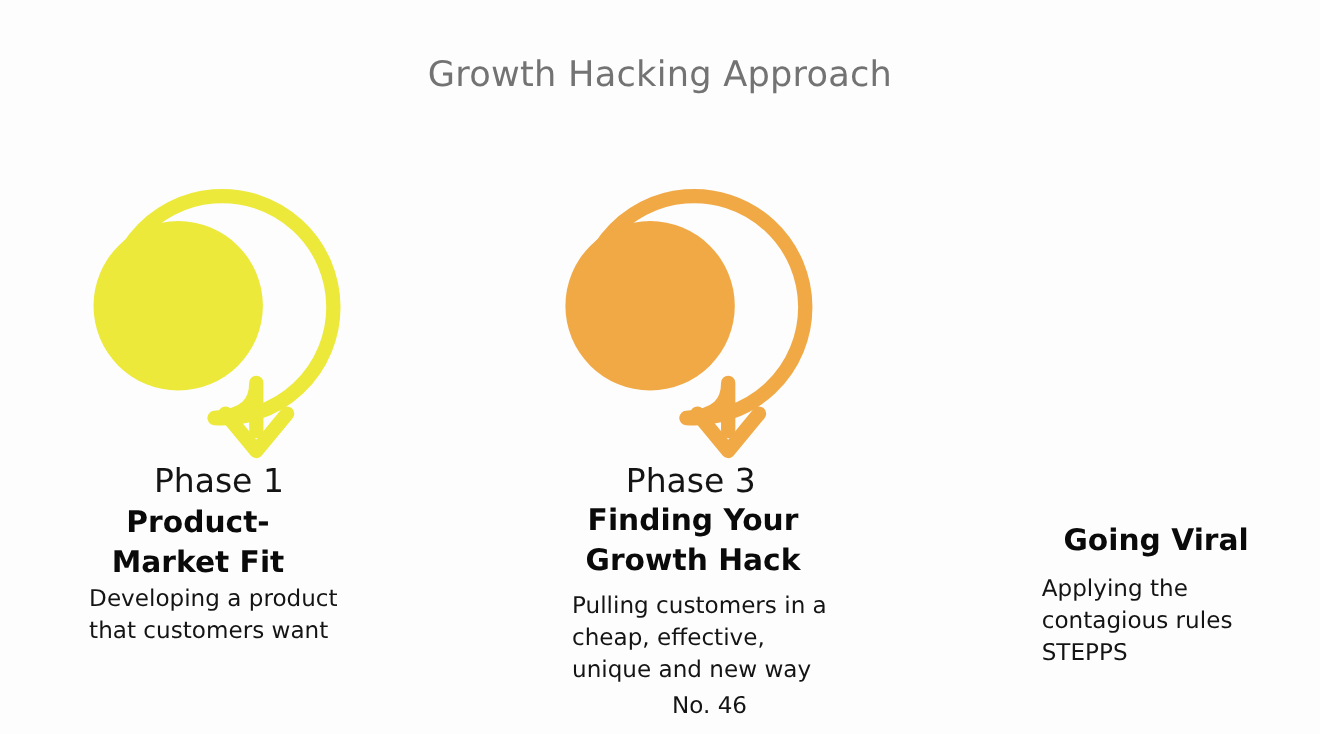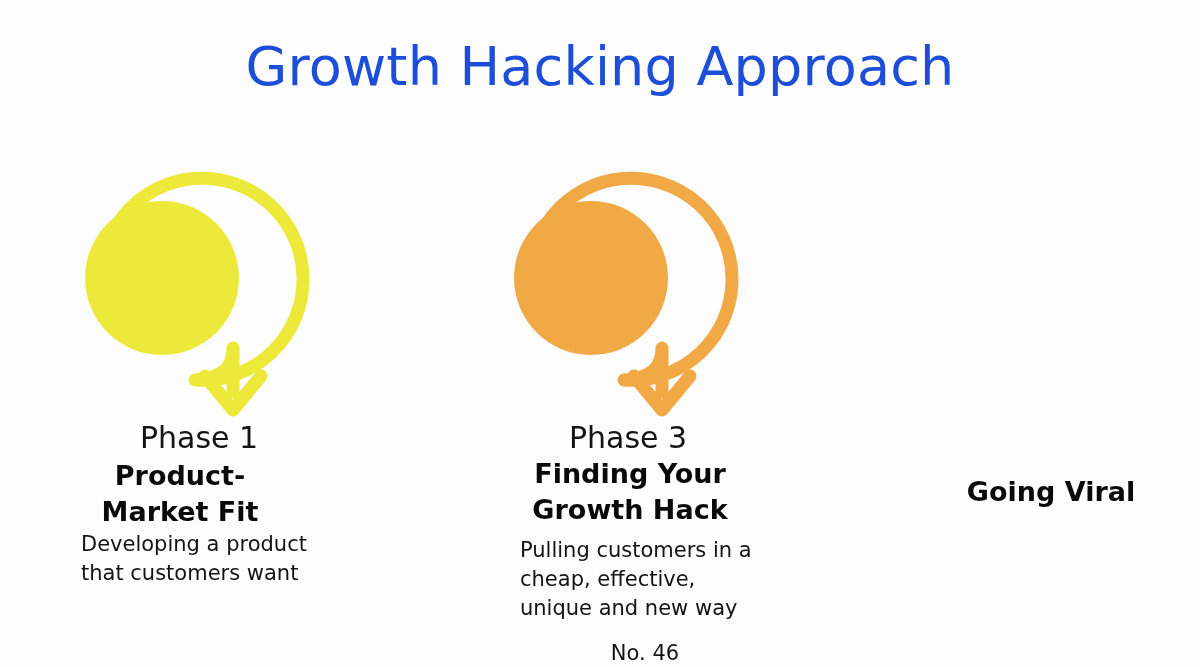--- a/index.html
+++ b/index.html
@@ -26,24 +26,24 @@
 
   
   .slide-title {
     position: absolute;
     left: 0;
     top: 36px;
     width: 1200px;
     text-align: center;
     font-family: "DejaVu Sans", sans-serif;
     font-weight: 400;
-    font-size: 54px;
+    font-size: 32px;
     line-height: 62px;
     letter-spacing: 0.2px;
-    color: #1d4ed8;
+    color: #737373;
     white-space: nowrap;
   }
 
   
   .phase-col {
     position: absolute;
     top: 0;
     width: 400px;
     height: 667px;
   }
@@ -115,21 +115,21 @@
   .col-2 .phase-body { margin-top: 8px;  margin-left: 5px;  width: 250px; }
   .col-3 .phase-body { margin-top: 11px; margin-left: 13px; width: 240px; }
 
   .phase-note {
     font-family: "DejaVu Sans", sans-serif;
     font-size: 21px;
     line-height: 29px;
     color: #141414;
     text-align: center;
     width: 250px;
-    margin: 16px;
+    margin: 4px;
     margin-left: 5px;
   }
 </style>
 </head>
 <body>
 
 <div class="slide">
 
   <div class="slide-title">Growth Hacking Approach</div>
 
@@ -170,17 +170,18 @@
       <div class="phase-heading">Finding Your<br>Growth Hack</div>
       <div class="phase-body">Pulling customers in a cheap, effective, unique and new way</div>
       <div class="phase-note">No. 46</div>
     </div>
   </div>
 
   <div class="phase-col col-3">
 
     <div class="text-block">
       <div class="phase-heading">Going Viral</div>
+      <div class="phase-body">Applying the contagious rules STEPPS</div>
 
     </div>
   </div>
 
 </div>
 
 </body></html>

